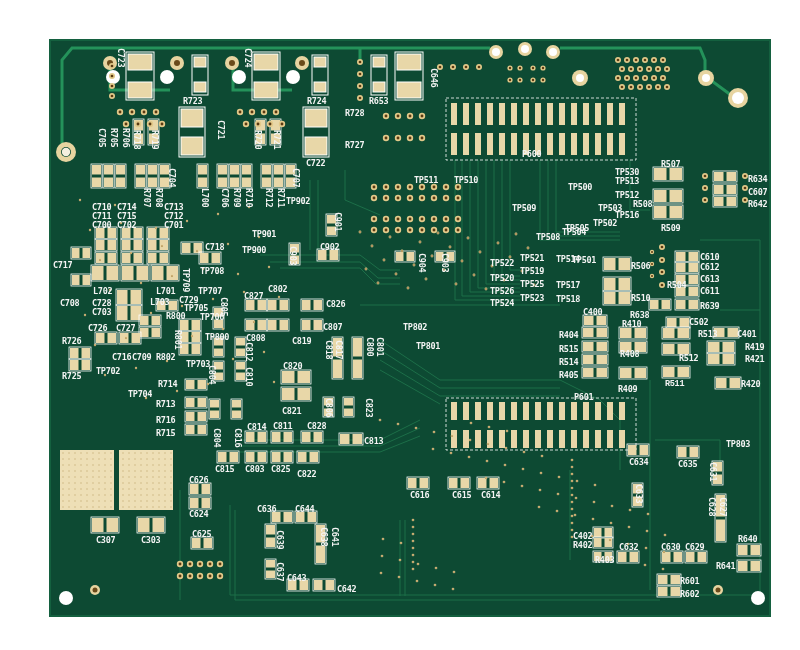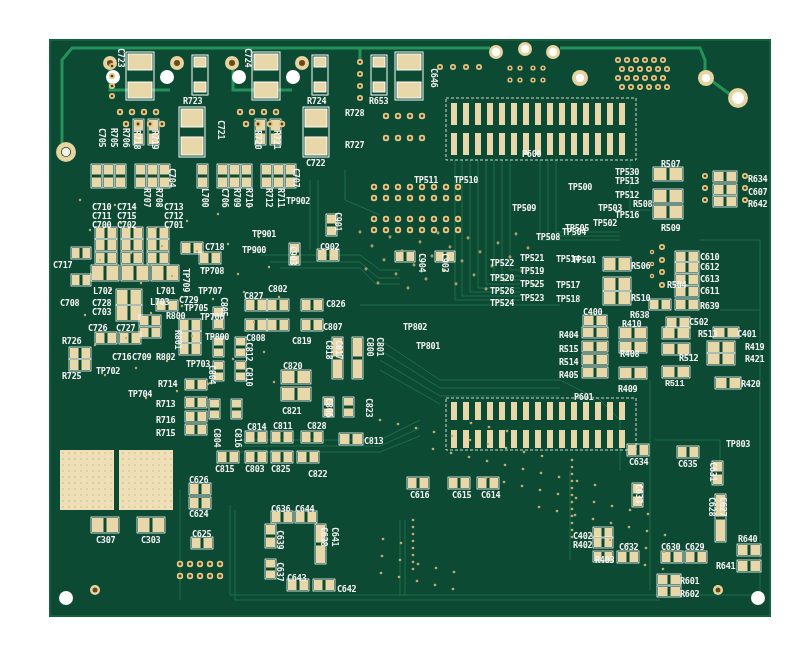--- a/index.html
+++ b/index.html
@@ -1279,24 +1279,24 @@
     <div class="lbl v" style="left: 373px; top: 398px;">C823</div>
     <div class="lbl v" style="left: 221px; top: 428px;">C804</div>
     <div class="lbl v" style="left: 242px; top: 428px;">C816</div>
     <div class="lbl" style="left: 247px; top: 423px;">C814</div>
     <div class="lbl" style="left: 273px; top: 422px;">C811</div>
     <div class="lbl" style="left: 307px; top: 422px;">C828</div>
     <div class="lbl" style="left: 364px; top: 437px;">C813</div>
     <div class="lbl" style="left: 215px; top: 465px;">C815</div>
     <div class="lbl" style="left: 245px; top: 465px;">C803</div>
     <div class="lbl" style="left: 271px; top: 465px;">C825</div>
-    <div class="lbl" style="left: 308px; top: 470px;">C822</div>
+    <div class="lbl" style="left: 297px; top: 470px;">C822</div>
     <div class="lbl" style="left: 189px; top: 476px;">C626</div>
     <div class="lbl" style="left: 189px; top: 510px;">C624</div>
-    <div class="lbl" style="left: 271px; top: 505px;">C636</div>
+    <div class="lbl" style="left: 257px; top: 505px;">C636</div>
     <div class="lbl" style="left: 295px; top: 505px;">C644</div>
     <div class="lbl" style="left: 96px; top: 536px;">C307</div>
     <div class="lbl" style="left: 141px; top: 536px;">C303</div>
     <div class="lbl" style="left: 192px; top: 530px;">C625</div>
     <div class="lbl v" style="left: 284px; top: 530px;">C639</div>
     <div class="lbl v" style="left: 328px; top: 527px;">C638</div>
     <div class="lbl v" style="left: 339px; top: 527px;">C641</div>
     <div class="lbl v" style="left: 284px; top: 562px;">C637</div>
     <div class="lbl" style="left: 287px; top: 574px;">C643</div>
     <div class="lbl" style="left: 337px; top: 585px;">C642</div>

